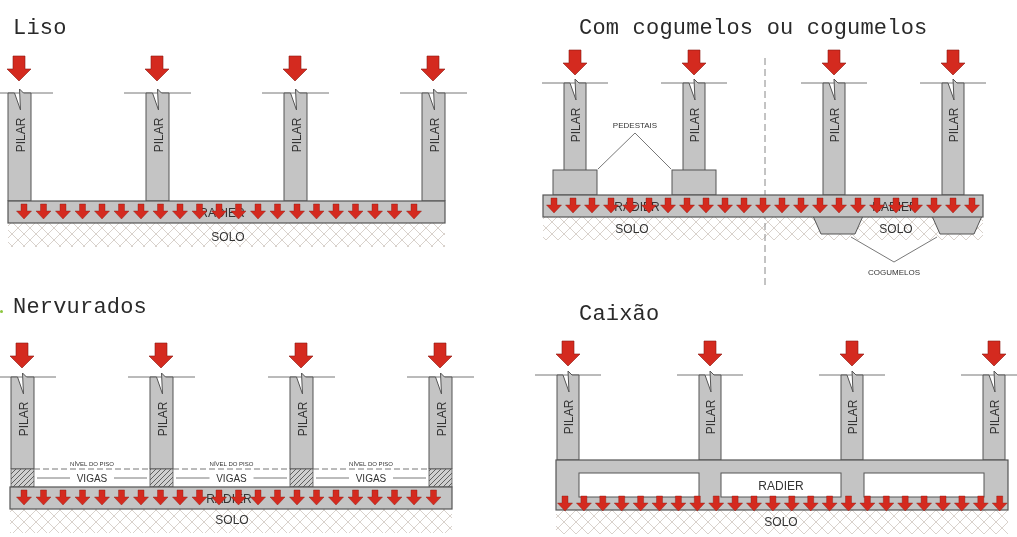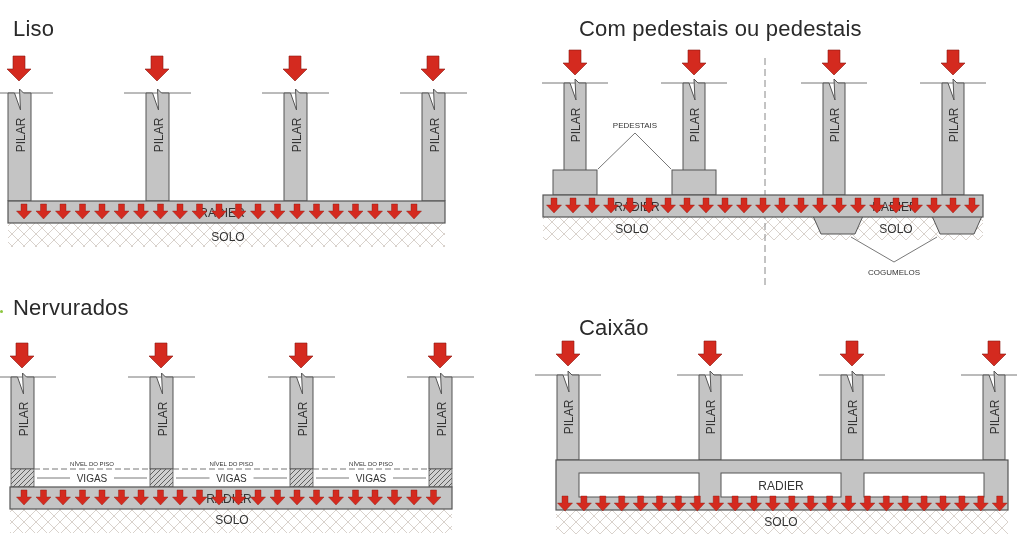--- a/index.html
+++ b/index.html
@@ -1,18 +1,18 @@
 <!DOCTYPE html>
 <html><head>
 <meta charset="utf-8">
 <style>
   html,body{margin:0;padding:0;background:#ffffff;}
   body{width:1017px;height:537px;position:relative;overflow:hidden;font-family:"DejaVu Sans","Liberation Sans",sans-serif;}
   .panel{position:absolute;}
-  .title{position:absolute;font-family:Liberation Sans, sans-serif;font-size:22px;color:#2a2a2a;white-space:nowrap;letter-spacing:0.2px;}
+  .title{position:absolute;font-family:Liberation Mono, monospace;font-size:22px;color:#2a2a2a;white-space:nowrap;letter-spacing:0.2px;}
   svg{position:absolute;left:0;top:0;overflow:visible;}
   .lbl{font-family:"Liberation Sans",sans-serif;fill:#333;}
   .bullet{position:absolute;left:0;top:310px;width:3px;height:3px;background:#8cc63f;border-radius:50%;}
 </style>
 </head>
 <body>
 
 <div class="bullet"></div>
 
 <div class="panel">
@@ -65,21 +65,21 @@
       <path d="M333 204 h6 v7 h4.5 l-7.5 8 l-7.5 -8 h4.5 z" fill="#d42a1f" stroke="#8b1a12" stroke-width="0.4"></path>
       <path d="M352.5 204 h6 v7 h4.5 l-7.5 8 l-7.5 -8 h4.5 z" fill="#d42a1f" stroke="#8b1a12" stroke-width="0.4"></path>
       <path d="M372 204 h6 v7 h4.5 l-7.5 8 l-7.5 -8 h4.5 z" fill="#d42a1f" stroke="#8b1a12" stroke-width="0.4"></path>
       <path d="M391.5 204 h6 v7 h4.5 l-7.5 8 l-7.5 -8 h4.5 z" fill="#d42a1f" stroke="#8b1a12" stroke-width="0.4"></path>
       <path d="M411 204 h6 v7 h4.5 l-7.5 8 l-7.5 -8 h4.5 z" fill="#d42a1f" stroke="#8b1a12" stroke-width="0.4"></path>
       <text x="228" y="241" font-size="12" text-anchor="middle" class="lbl" transform="">SOLO</text>
     </svg>
 </div>
 
 <div class="panel">
-  <div class="title" style="left:579px;top:16px;">Com pedestais ou pedestais</div>
+  <div class="title" style="left:579px;top:16px;">Com cogumelos ou cogumelos</div>
   <svg id="svg-ped" width="1017" height="290">
       <defs>
         <pattern id="h2" width="12" height="12" patternUnits="userSpaceOnUse">
     <path d="M0 6 L6 0 M6 12 L12 6 M0 6 L6 12 M6 0 L12 6" stroke="#d9d2cc" stroke-width="1" fill="none"></path>
   </pattern>
   <pattern id="h2h" width="5" height="5" patternUnits="userSpaceOnUse">
     <rect width="5" height="5" fill="#cfcfcf"></rect>
           <path d="M0 5 L5 0" stroke="#555" stroke-width="0.9"></path>
   </pattern>
       </defs>
@@ -210,21 +210,21 @@
       <path d="M352.5 490 h6 v7 h4.5 l-7.5 8 l-7.5 -8 h4.5 z" fill="#d42a1f" stroke="#8b1a12" stroke-width="0.4"></path>
       <path d="M372 490 h6 v7 h4.5 l-7.5 8 l-7.5 -8 h4.5 z" fill="#d42a1f" stroke="#8b1a12" stroke-width="0.4"></path>
       <path d="M391.5 490 h6 v7 h4.5 l-7.5 8 l-7.5 -8 h4.5 z" fill="#d42a1f" stroke="#8b1a12" stroke-width="0.4"></path>
       <path d="M411 490 h6 v7 h4.5 l-7.5 8 l-7.5 -8 h4.5 z" fill="#d42a1f" stroke="#8b1a12" stroke-width="0.4"></path>
       <path d="M430.5 490 h6 v7 h4.5 l-7.5 8 l-7.5 -8 h4.5 z" fill="#d42a1f" stroke="#8b1a12" stroke-width="0.4"></path>
       <text x="232" y="524" font-size="12" text-anchor="middle" class="lbl" transform="">SOLO</text>
     </svg>
 </div>
 
 <div class="panel">
-  <div class="title" style="left:579px;top:315px;">Caixão</div>
+  <div class="title" style="left:579px;top:302px;">Caixão</div>
   <svg id="svg-cx" width="1017" height="537">
       <defs>
         <pattern id="h4" width="12" height="12" patternUnits="userSpaceOnUse">
     <path d="M0 6 L6 0 M6 12 L12 6 M0 6 L6 12 M6 0 L12 6" stroke="#d9d2cc" stroke-width="1" fill="none"></path>
   </pattern>
   <pattern id="h4h" width="5" height="5" patternUnits="userSpaceOnUse">
     <rect width="5" height="5" fill="#cfcfcf"></rect>
           <path d="M0 5 L5 0" stroke="#555" stroke-width="0.9"></path>
   </pattern>
       </defs>

